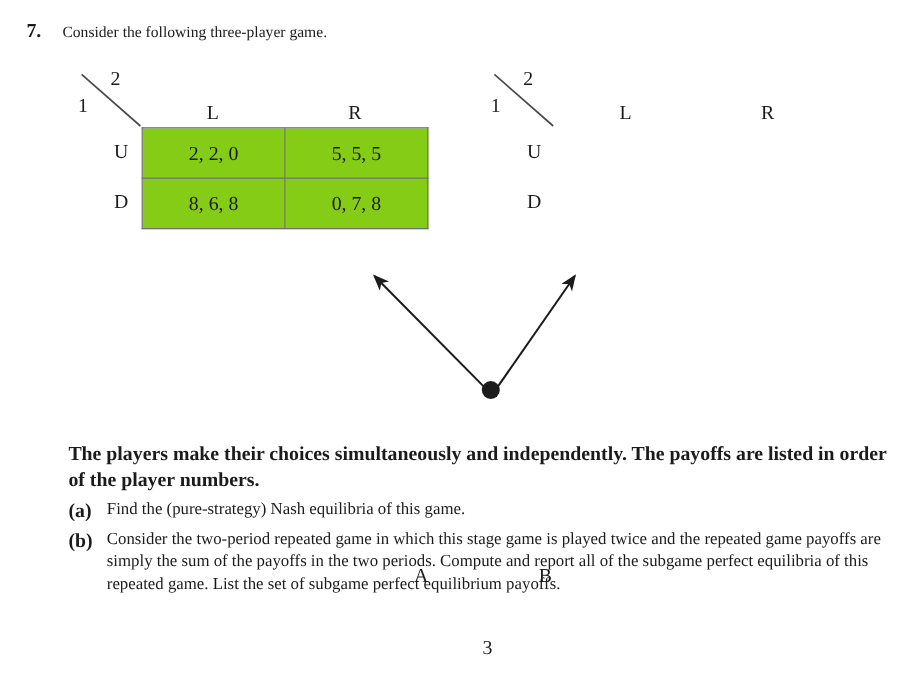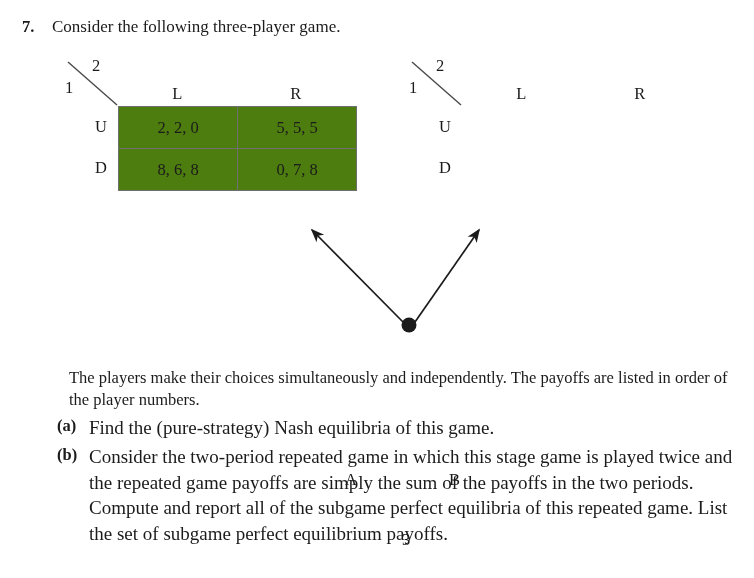--- a/index.html
+++ b/index.html
@@ -25,21 +25,21 @@
     display: flex;
     align-items: baseline;
   }
   .ex-number {
     font-weight: bold;
     font-size: 16.5px;
     width: 30px;
     flex: 0 0 30px;
   }
   .ex-prompt {
-    font-size: 17px;
+    font-size: 13px;
     line-height: 1.25;
   }
 
   
   .matrix-block {
     position: absolute;
     top: 58px;
   }
   .matrix-block.left  { left: 62px; }
   .matrix-block.right { left: 406px; }
@@ -101,21 +101,21 @@
   }
 
   table.payoff {
     border-collapse: collapse;
     table-layout: fixed;
     width: 237px;
   }
   table.payoff td {
     width: 118px;
     height: 41px;
-    background: #4d7c0f;
+    background: #84cc16;
     border: 1px solid #6f6f6f;
     text-align: center;
     vertical-align: middle;
     font-size: 16.5px;
     padding: 0;
   }
 
   
   .tree {
     position: absolute;
@@ -134,35 +134,35 @@
 
   
   .body-text {
     position: absolute;
     left: 57px;
     top: 367px;
     width: 690px;
     font-size: 16.5px;
     line-height: 1.36;
   }
-  .para { margin: 0 0 2px 12px; }
+  .para { margin: 0 0 2px 0; font-weight: bold; }
 
   .item {
     display: flex;
     align-items: flex-start;
     margin-top: 3px;
   }
   .item-marker {
     font-weight: bold;
     flex: 0 0 32px;
     font-size: 16.5px;
   }
   .item-body {
     flex: 1 1 auto;
-    font-size: 19px;
+    font-size: 14px;
     line-height: 1.36;
   }
 </style>
 </head>
 <body>
 
 <div class="exercise-head">
   <span class="ex-number">7.</span>
   <span class="ex-prompt">Consider the following three-player game.</span>
 </div>

